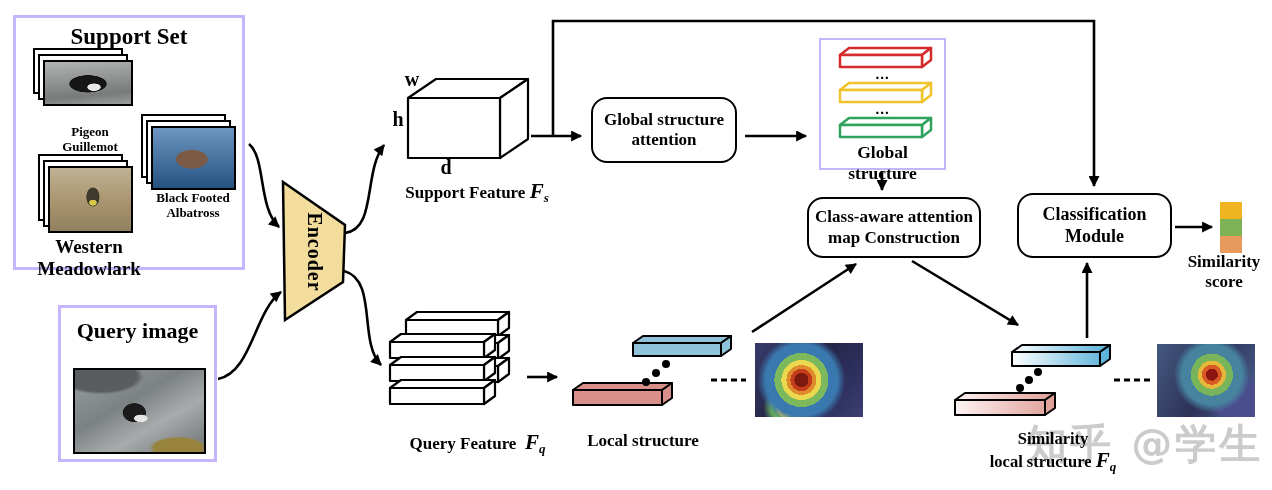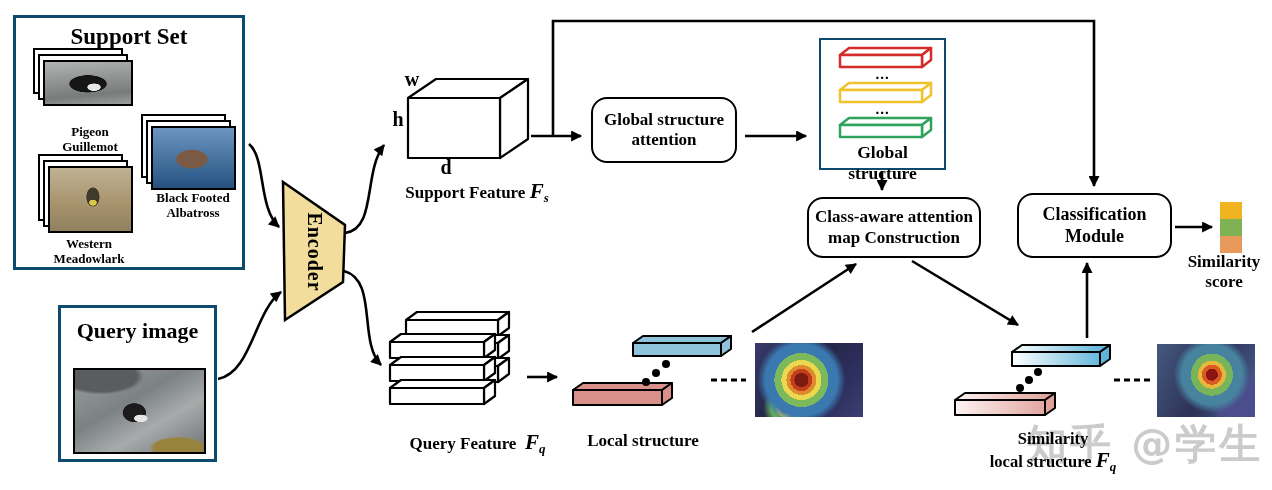--- a/index.html
+++ b/index.html
@@ -8,21 +8,21 @@
            font-family:"Liberation Serif", serif; color:#000; overflow:hidden; }
   .abs { position:absolute; }
   .wires { position:absolute; left:0; top:0; z-index:1; }
   .wire { fill:none; stroke:#000; stroke-width:2.6; }
   .dash { fill:none; stroke:#000; stroke-width:3; stroke-dasharray:6 4; }
   .enc  { stroke:#000; stroke-width:2.5; }
   .cube path, .cube rect, .wbar path, .wbar rect { fill:#fff; stroke:#000; stroke-width:2.2; stroke-linejoin:round; }
   .cbar path, .cbar rect { stroke:#000; stroke-width:2; stroke-linejoin:round; }
   .gbar path, .gbar rect { fill:#fff; stroke-width:2.5; stroke-linejoin:round; }
   .lbl { position:absolute; z-index:2; font-weight:bold; text-align:center; line-height:1.18; }
-  .box { position:absolute; z-index:2; border:3px solid #0c4a6e; background:transparent; }
+  .box { position:absolute; z-index:2; border:3px solid #c4b5fd; background:transparent; }
   .rbox { position:absolute; z-index:2; border:2.5px solid #000; border-radius:16px; background:#fff;
           display:flex; flex-direction:column; align-items:center; justify-content:center;
           font-weight:bold; text-align:center; line-height:1.2; }
   .card { position:absolute; background:#fff; border:2px solid #000; width:100%; height:100%; }
   .photo { position:absolute; left:0; top:0; width:100%; height:100%; border:2px solid #000; }
   .sym { font-style:italic; font-weight:bold; font-size:21px; }
   .symsub { font-style:italic; font-size:13px; }
   .watermark { position:absolute; z-index:0; left:1026px; top:417px;
                font-family:"DejaVu Sans", sans-serif; font-weight:600;
                color:#cbcbcb; font-size:41px; letter-spacing:3px; }
@@ -184,21 +184,21 @@
     </div>
     <div class="lbl" style="left:127px; top:172px; width:100px; font-size:13px;">
       <div>Black Footed</div>
       <div>Albatross</div>
     </div>
     <div class="abs" style="left:32px; top:148px; width:85px; height:67px;">
       <div class="card" style="left:-10px; top:-12px;"></div>
       <div class="card" style="left:-5px; top:-6px;"></div>
       <div class="photo photo-meadowlark"></div>
     </div>
-    <div class="lbl" style="left:13px; top:218px; width:120px; font-size:13px;">
+    <div class="lbl" style="left:13px; top:218px; width:120px; font-size:19px;">
       <div>Western</div>
       <div>Meadowlark</div>
     </div>
   </div>
 
   <div class="box" style="left:58px; top:305px; width:159px; height:157px;">
     <div class="lbl" style="left:0; top:10px; width:100%; font-size:22px;">Query image</div>
     <div class="abs" style="left:12px; top:60px; width:133px; height:86px;">
       <div class="photo photo-query"></div>
     </div>

